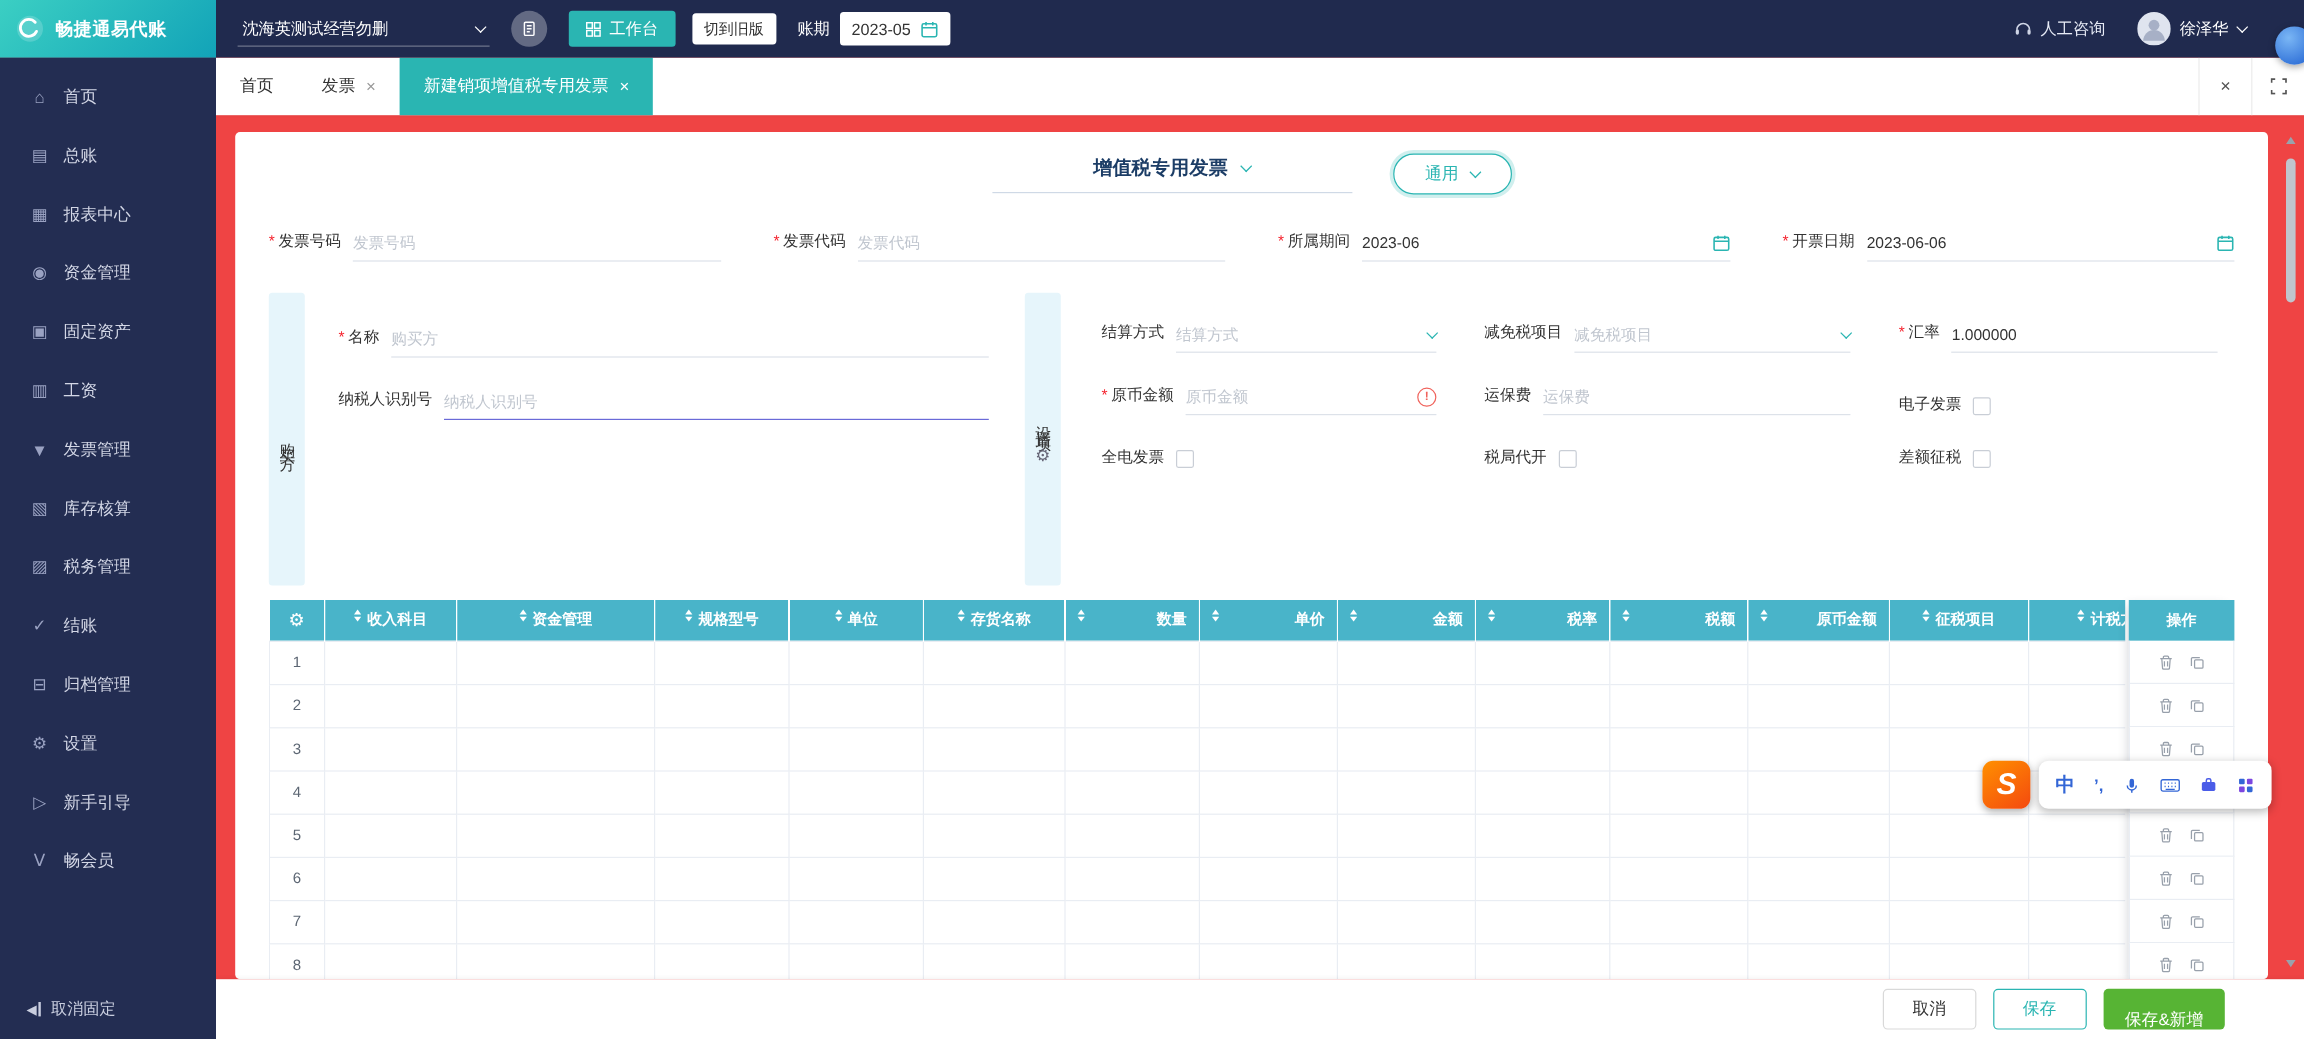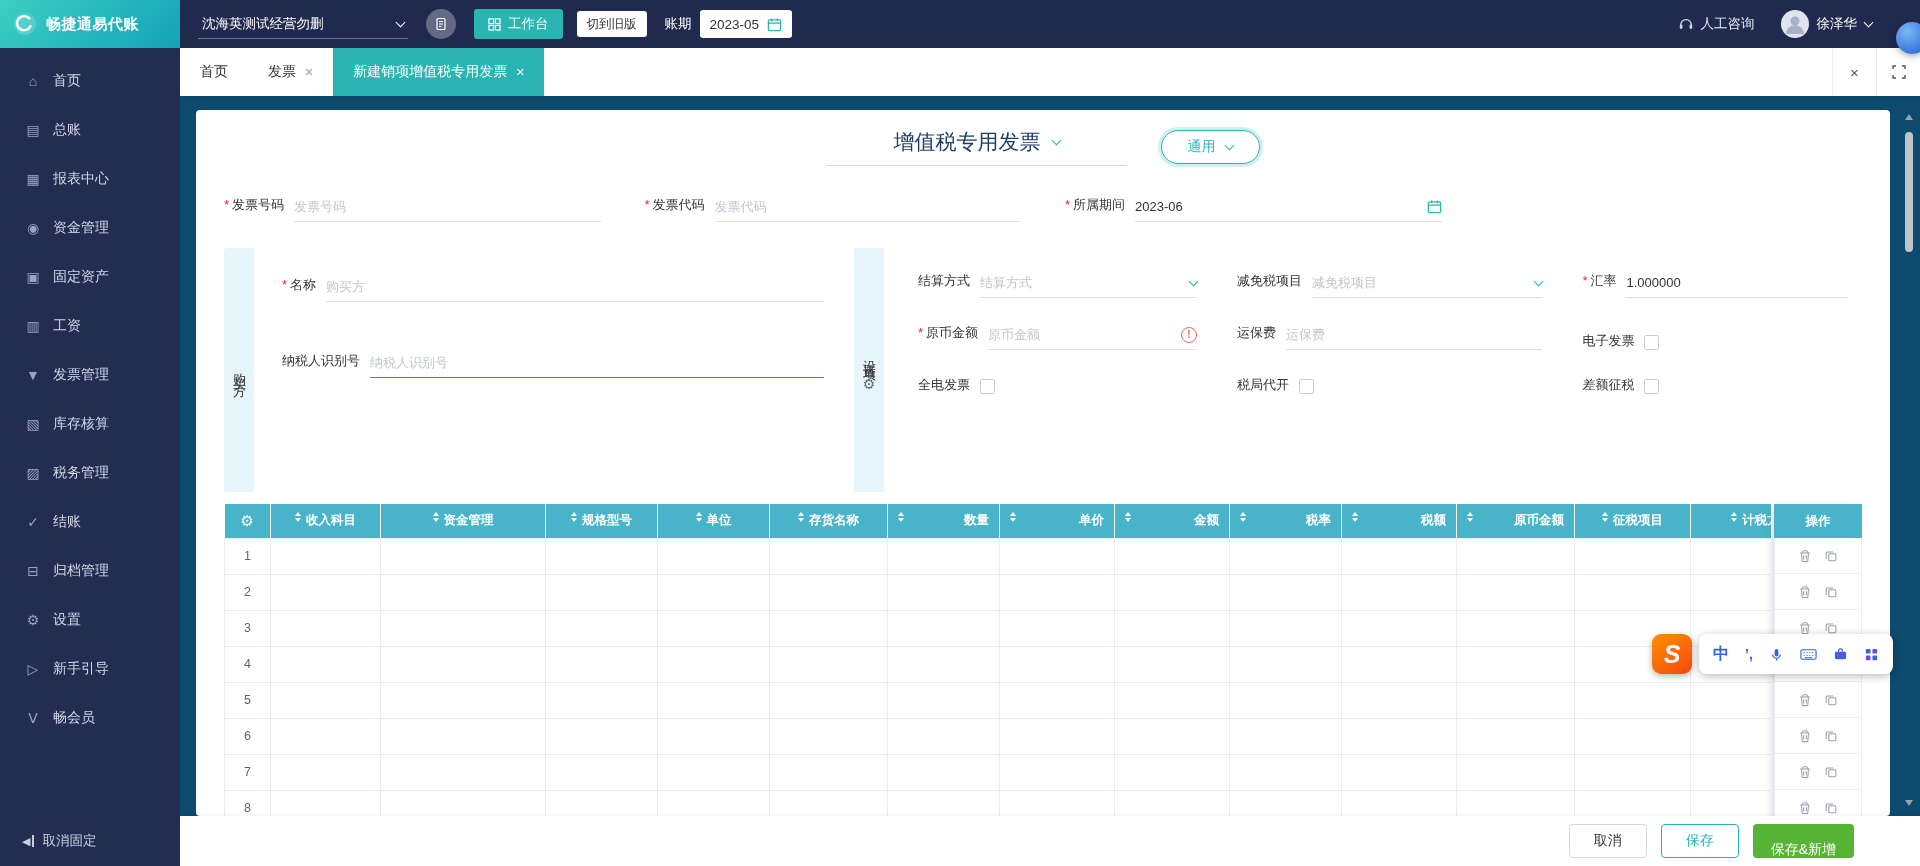--- a/index.html
+++ b/index.html
@@ -1,18 +1,18 @@
 <!DOCTYPE html>
 <html><head>
 <meta charset="utf-8">
 <style>
   *{box-sizing:border-box;margin:0;padding:0}
   html,body{width:1920px;height:866px;overflow:hidden}
   body{font-family:"Liberation Sans","DejaVu Sans",sans-serif;font-size:14px;color:#333}
-  .app{position:relative;width:1920px;height:866px;background:#0c4a6e;overflow:hidden}
+  .app{position:relative;width:1920px;height:866px;background:#ef4444;overflow:hidden}
 
   
   .topbar{position:absolute;top:0;left:0;right:0;height:48px;background:#202a4e;display:flex;align-items:stretch;z-index:6}
   .logo{width:180px;background:linear-gradient(135deg,#3bcfc3,#12a3b8);display:flex;align-items:center;gap:8px;padding-left:12px;color:#fff;flex:0 0 180px}
   .logo-text{font-size:15px;font-weight:bold;letter-spacing:.5px;white-space:nowrap}
   .topbar-main{flex:1;display:flex;align-items:center;padding:16px 18px}
   .company{display:flex;align-items:center;color:#fff;font-size:13.5px;border-bottom:1px solid rgba(255,255,255,.35);padding:5px 4px;min-width:210px;justify-content:space-between;cursor:pointer}
   .chev{display:inline-block;width:7px;height:7px;border-right:1.6px solid #2ab5b2;border-bottom:1.6px solid #2ab5b2;transform:rotate(45deg);margin-top:-3px}
   .chev.white{border-color:#fff}
   .circle-ico{width:30px;height:30px;border-radius:50%;background:rgba(255,255,255,.3);display:flex;align-items:center;justify-content:center;margin-left:18px;cursor:pointer;flex:0 0 30px}
@@ -41,41 +41,41 @@
   .tab.active{background:#2ab5b2;color:#fff}
   .tab.active .tab-close{color:#fff}
   .tab-actions{margin-left:auto;display:flex}
   .tab-act{width:44px;display:flex;align-items:center;justify-content:center;border-left:1px solid #ececec;color:#555;font-size:15px;cursor:pointer}
 
   .content{flex:1;position:relative;padding:14px 30px 0 16px;overflow:hidden}
   .panel{background:#fff;border-radius:4px;height:100%;overflow:hidden;padding-top:18px}
 
   .title-row{display:flex;justify-content:center;align-items:center;gap:34px}
   .title-wrap{display:flex;align-items:center;justify-content:center;gap:12px;width:300px;padding-bottom:9px;border-bottom:1px solid #cfd9e6;cursor:pointer}
-  .title{font-size:21px;font-weight:normal;color:#1c3d66;white-space:nowrap}
+  .title{font-size:16px;font-weight:bold;color:#1c3d66;white-space:nowrap}
   .pill{display:flex;align-items:center;gap:10px;border:1px solid #2ab5b2;box-shadow:0 0 0 3px rgba(42,181,178,.22);border-radius:17px;background:#fff;color:#2ab5b2;font-size:14px;padding:7px 26px;cursor:pointer;white-space:nowrap}
 
   .form-row1{display:grid;grid-template-columns:repeat(4,1fr);column-gap:44px;margin:26px 28px 0}
   .field{display:flex;align-items:flex-end;min-width:0}
   .lbl{font-size:13px;color:#333;white-space:nowrap;margin-right:10px;padding-bottom:8px}
   .req{color:#f5222d;font-style:normal;margin-right:3px}
   .ctl{flex:1;display:flex;align-items:center;border-bottom:1px solid #dde2e9;height:30px;min-width:0}
   .ctl.focus{border-bottom-color:#6a6ad8}
   .ph{color:#c0c6cf;font-size:13px;white-space:nowrap}
   .val{color:#333;font-size:13px;white-space:nowrap}
   .tail{margin-left:auto;display:flex;align-items:center}
   .warn{width:16px;height:16px;border:1.4px solid #f0635c;color:#f0635c;border-radius:50%;font-size:10px;font-weight:bold;display:flex;align-items:center;justify-content:center}
 
   .buyer{display:flex;margin:26px 28px 0;height:244px}
   .vstrip{width:30px;background:#e6f5fb;border-radius:3px;display:flex;flex-direction:column;align-items:center;justify-content:center;gap:12px;color:#333;flex:0 0 30px}
   .vtext{writing-mode:vertical-rl;text-orientation:upright;letter-spacing:5px;font-size:13px}
   .gear-ico{font-size:14px;color:#667;cursor:pointer}
   .buyer-fields{width:600px;flex:0 0 600px;padding:24px 30px 0 28px}
   .bf-row{display:flex;align-items:flex-end}
-  .bf-row + .bf-row{margin-top:46px}
+  .bf-row + .bf-row{margin-top:22px}
   .rf{flex:1;padding:20px 14px 0 34px;min-width:0}
   .rf-grid{display:grid;grid-template-columns:1.05fr 1.15fr 1fr;column-gap:40px;row-gap:22px;align-items:end}
   .cb-item{display:flex;align-items:flex-end;gap:10px;height:22px}
   .cb-lbl{font-size:13px;color:#333;white-space:nowrap}
   .cb-box{width:15px;height:15px;border:1px solid #c9ced6;border-radius:2px;background:#fff;cursor:pointer;flex:0 0 15px}
 
   .grid-wrap{display:flex;margin:12px 28px 0;align-items:flex-start}
   .grid-main{flex:1;overflow:hidden;min-width:0}
   table.items{border-collapse:collapse;table-layout:fixed;width:1596px}
   .th{height:34px;background:#49b4c9;color:#fff;font-size:12.5px;font-weight:bold;text-align:center;border-right:1px solid rgba(255,255,255,.45);white-space:nowrap;overflow:hidden;padding:0}
@@ -315,20 +315,33 @@
                 <span class="val">2023-06</span>
                 <span class="tail">
                   <svg width="15" height="15" viewBox="0 0 16 16">
                     <rect x="1.5" y="3" width="13" height="11.5" rx="1.5" fill="none" stroke="#2ab5b2" stroke-width="1.4"></rect>
                     <path d="M1.5 6.5h13" stroke="#2ab5b2" stroke-width="1.4"></path>
                     <path d="M5 1.5v3M11 1.5v3" stroke="#2ab5b2" stroke-width="1.4"></path>
                   </svg>
                 </span>
               </div>
             </div>
+            <div class="field">
+              <label class="lbl"><i class="req">*</i>开票日期</label>
+              <div class="ctl">
+                <span class="val">2023-06-06</span>
+                <span class="tail">
+                  <svg width="15" height="15" viewBox="0 0 16 16">
+                    <rect x="1.5" y="3" width="13" height="11.5" rx="1.5" fill="none" stroke="#2ab5b2" stroke-width="1.4"></rect>
+                    <path d="M1.5 6.5h13" stroke="#2ab5b2" stroke-width="1.4"></path>
+                    <path d="M5 1.5v3M11 1.5v3" stroke="#2ab5b2" stroke-width="1.4"></path>
+                  </svg>
+                </span>
+              </div>
+            </div>
           </div>
 
         <div class="buyer">
           <div class="vstrip">
             <span class="vtext">购买方</span>
           </div>
           <div class="buyer-fields">
             <div class="bf-row">
               <label class="lbl"><i class="req">*</i><span>名称</span></label>
               <div class="ctl">

